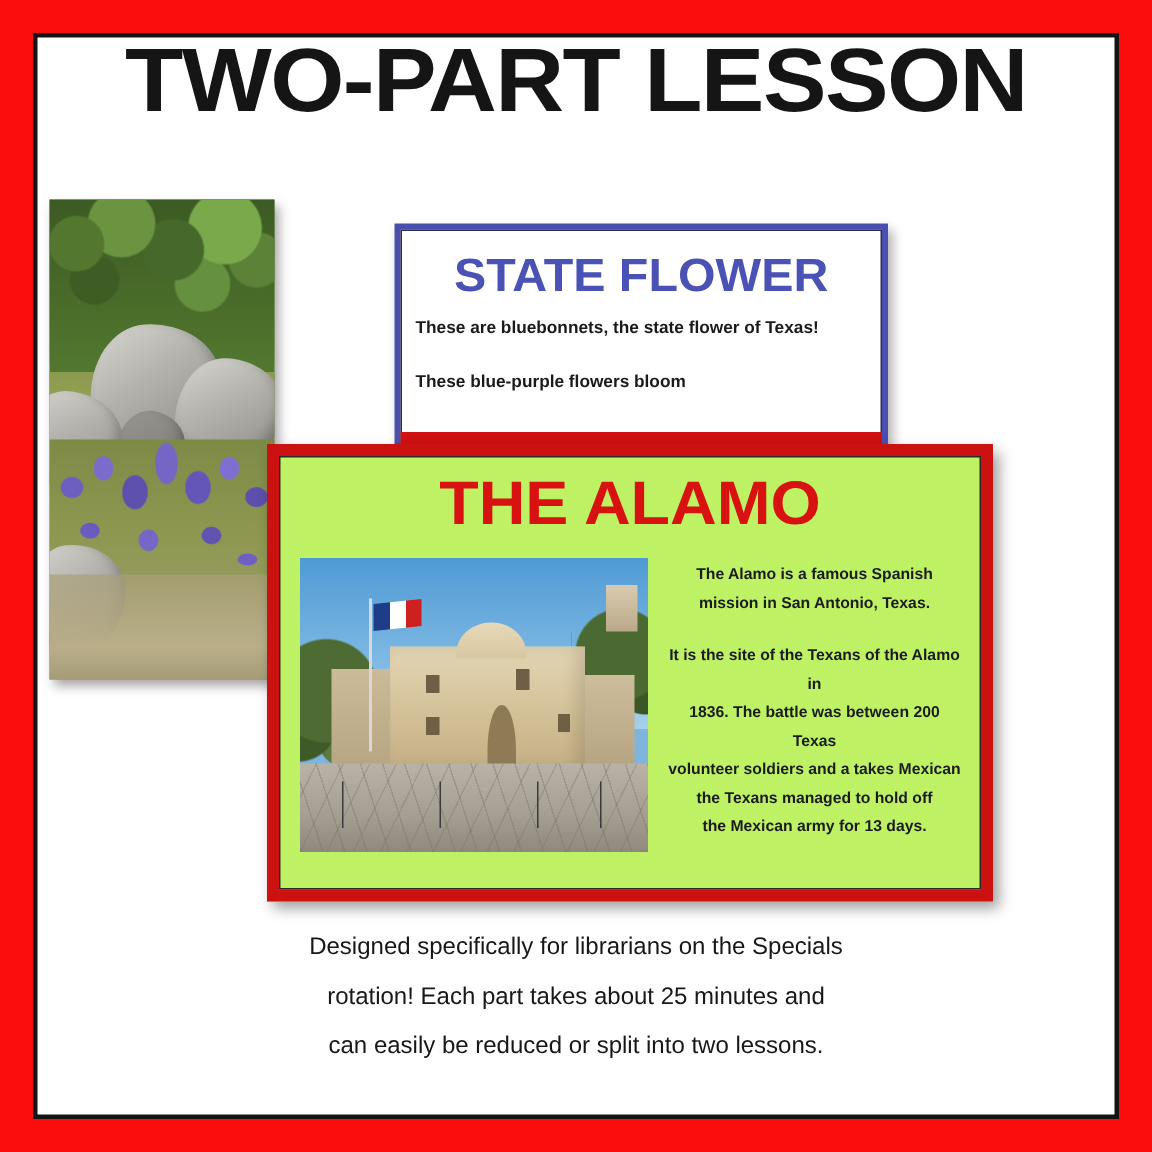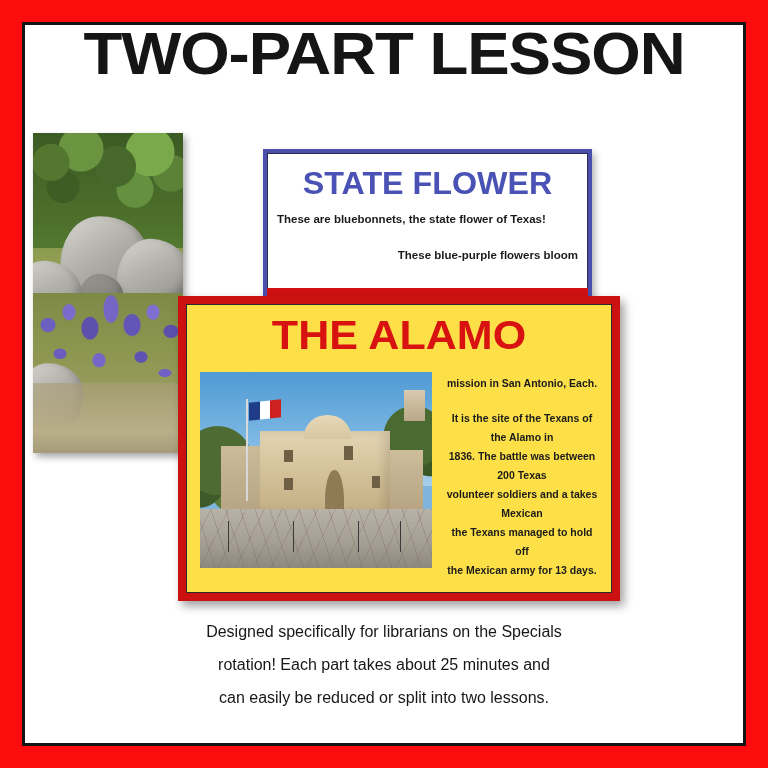--- a/index.html
+++ b/index.html
@@ -64,27 +64,27 @@
   #slide-flower{position:absolute;left:263px;top:149px;width:329px;height:152px;
                 background:#ffffff;border:4px solid #4a4fae;box-sizing:border-box;
                 box-shadow:3px 4px 7px rgba(0,0,0,.30);}
   #slide-flower .edge{position:absolute;left:0;top:0;right:0;bottom:0;
                       border:1px solid #2b2b4d;box-sizing:border-box;pointer-events:none;}
   #flower-title{margin:14px 0 0 0;text-align:center;font-weight:bold;
                 font-size:31px;line-height:34px;color:#4a52b5;letter-spacing:0px;
                 transform:scaleX(1.04);}
   #flower-line1{margin:11px 10px 0 10px;text-align:left;font-size:11.5px;
                 line-height:14px;color:#1a1a1a;font-weight:bold;}
-  #flower-line2{margin:22px 10px 0 10px;text-align:right;font-size:11.5px;
+  #flower-line2{margin:22px 10px 0 10px;text-align:left;font-size:11.5px;
                 line-height:14px;color:#1a1a1a;font-weight:bold;}
   #flower-bottom-bar{position:absolute;left:0;right:0;bottom:0;height:9px;background:#cf1111;}
 
   
-  #slide-alamo{position:absolute;left:178px;top:296px;width:442px;height:305px;
-               background:#fde047;border:8px solid #cc1111;box-sizing:border-box;
+  #slide-alamo{position:absolute;left:178px;top:296px;width:484px;height:305px;
+               background:#bef264;border:8px solid #cc1111;box-sizing:border-box;
                box-shadow:4px 5px 9px rgba(0,0,0,.38);}
   #slide-alamo .edge{position:absolute;left:0;top:0;right:0;bottom:0;
                      border:1px solid #2a2a2a;box-sizing:border-box;pointer-events:none;}
   #alamo-title{margin:8px 0 0 0;text-align:center;font-weight:bold;
                font-size:41px;line-height:46px;color:#d81111;
                transform:scaleX(1.05);}
   #alamo-body{position:absolute;left:8px;right:8px;top:68px;bottom:6px;display:flex;}
 
   #alamo-photo{width:232px;height:196px;overflow:hidden;position:relative;
                flex:0 0 232px;background:#7fb4dd;margin-left:6px;}
@@ -188,21 +188,22 @@
         <div class="al-grass"></div>
         <div class="al-plaza"></div>
         <div class="al-pole"></div>
         <div class="al-flag"></div>
         <div class="al-fence" style="left:12%"></div>
         <div class="al-fence" style="left:40%"></div>
         <div class="al-fence" style="left:68%"></div>
         <div class="al-fence" style="left:86%"></div>
       </div>
       <div id="alamo-text">
-        <p>mission in San Antonio, Each.</p>
+        <p>The Alamo is a famous Spanish</p>
+        <p>mission in San Antonio, Texas.</p>
         <div class="gap"></div>
         <p>It is the site of the Texans of the Alamo in</p>
         <p>1836. The battle was between 200 Texas</p>
         <p>volunteer soldiers and a takes Mexican</p>
         <p>the Texans managed to hold off</p>
         <p>the Mexican army for 13 days.</p>
       </div>
     </div>
   </div>
 

